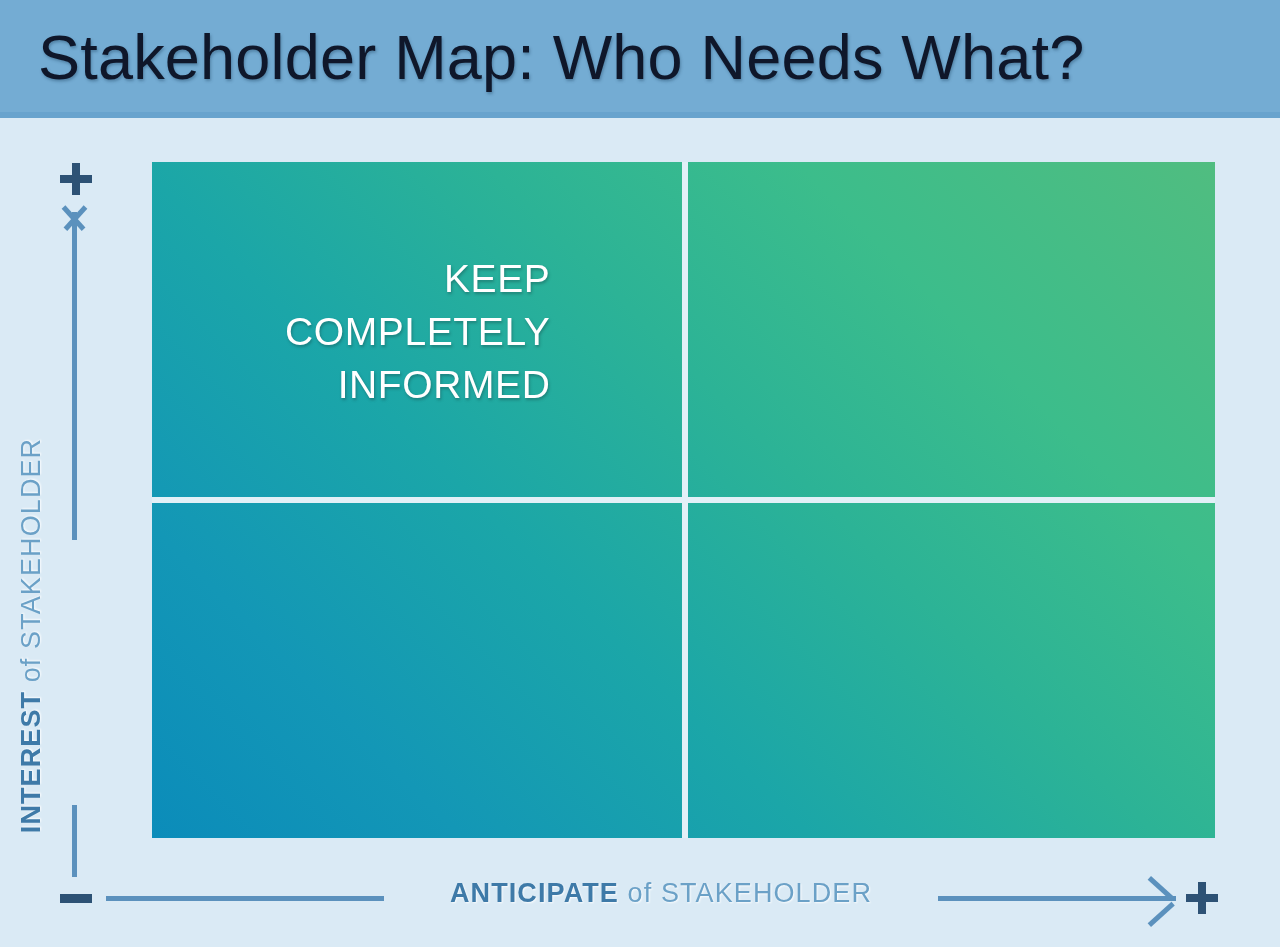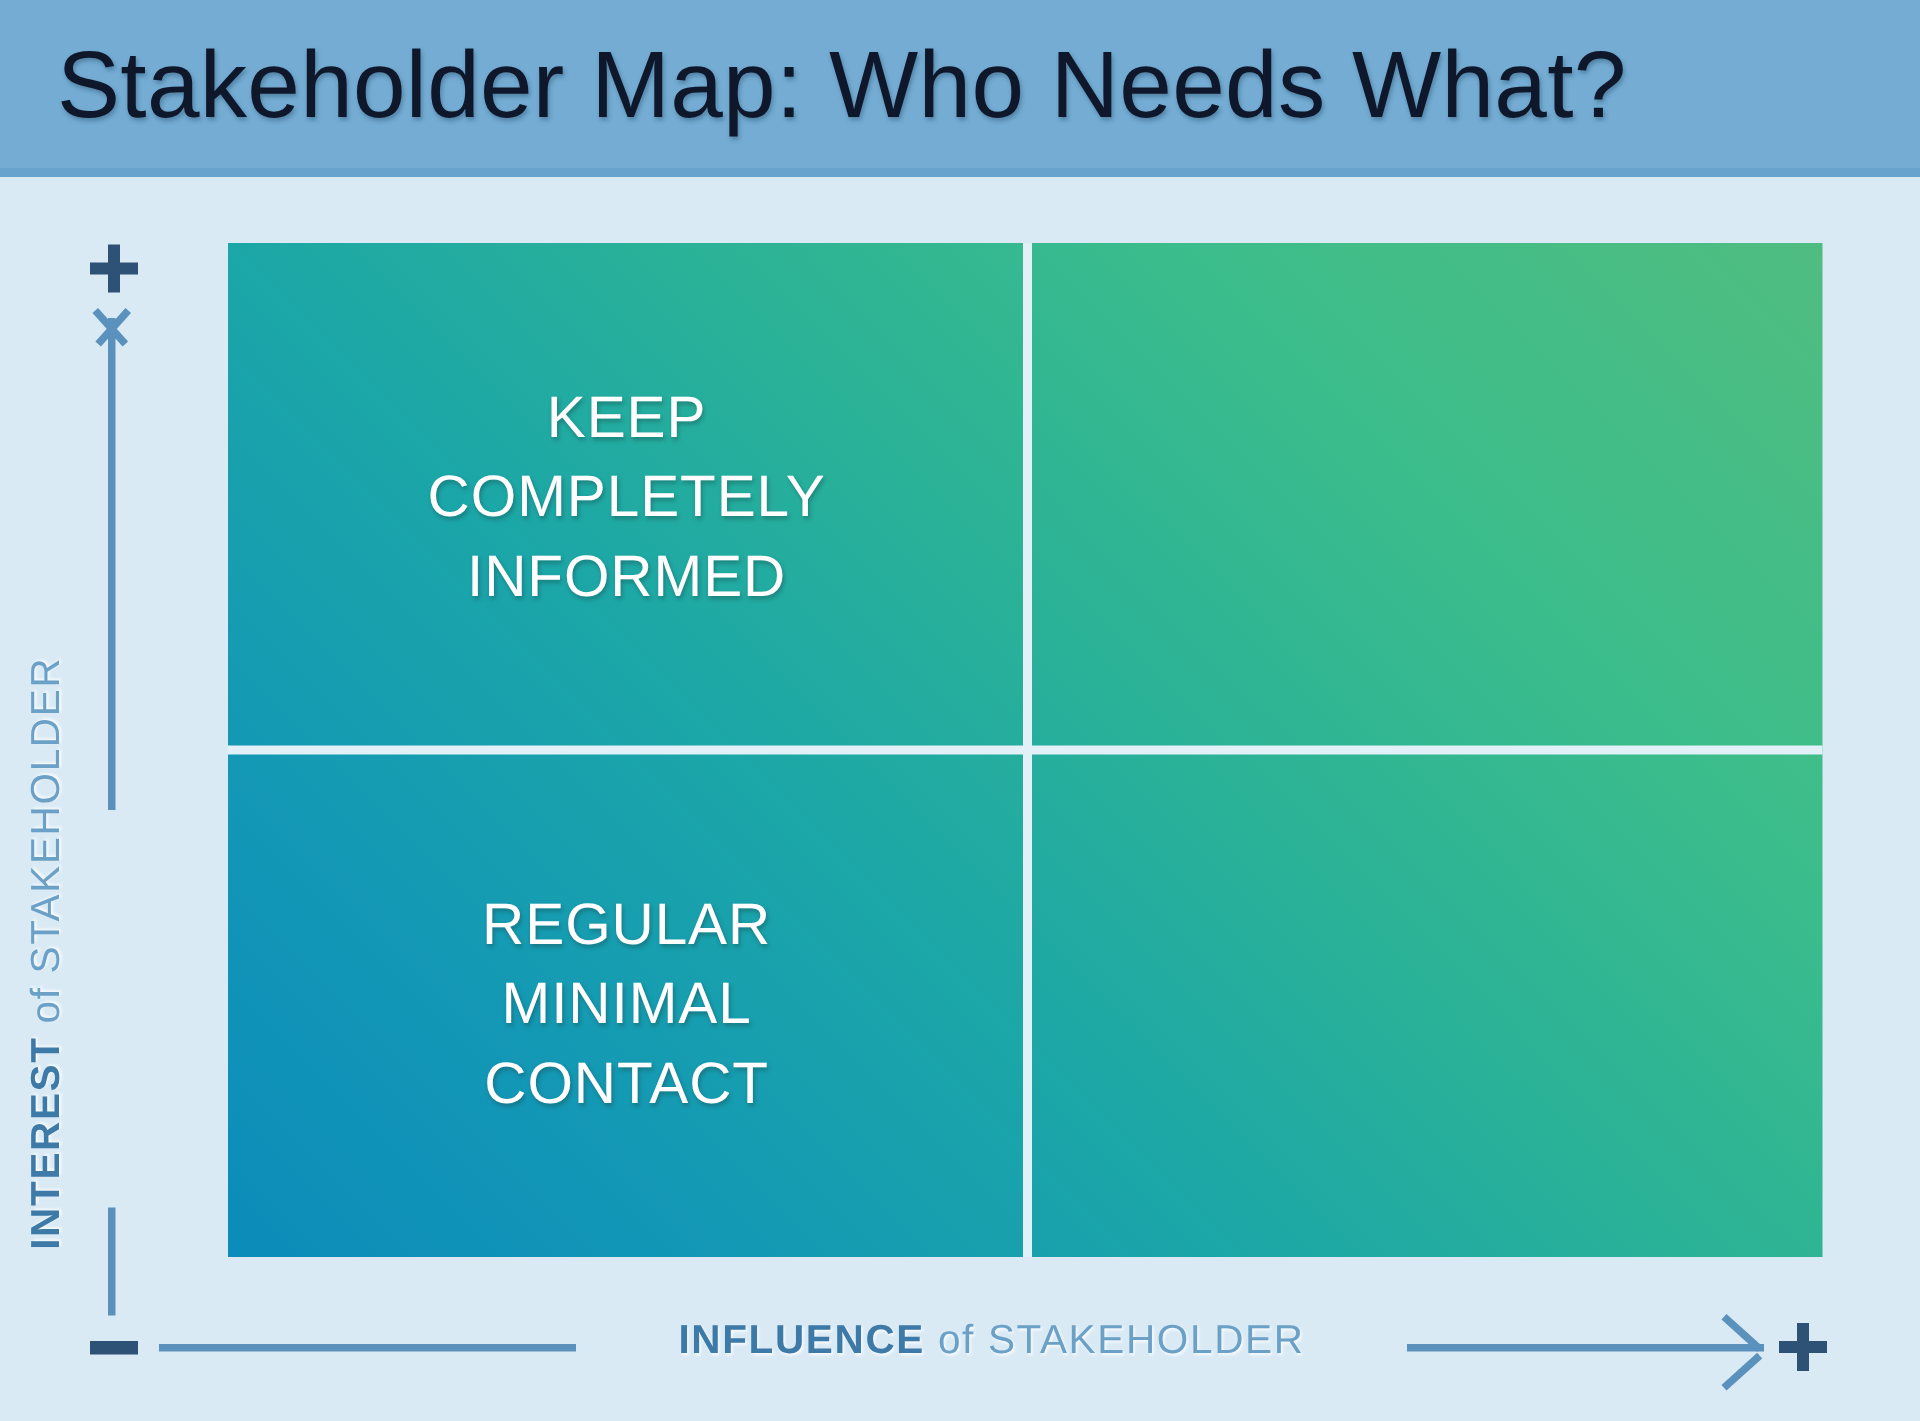--- a/index.html
+++ b/index.html
@@ -63,21 +63,21 @@
         #50bd80 100%);
   }
   .quad {
     position: absolute;
     width: 50%;
     height: 50%;
     box-sizing: border-box;
     display: flex;
     align-items: center;
     justify-content: center;
-    text-align: center;
+    text-align: right;
   }
   #quad-top-left    { left: 0;   top: 0; }
   #quad-top-right   { left: 50%; top: 0; }
   #quad-bottom-left { left: 0;   top: 50%; }
   #quad-bottom-right{ left: 50%; top: 50%; }
 
   .quad-label {
     color: #ffffff;
     font-size: 39px;
     font-weight: 400;
@@ -292,32 +292,27 @@
 
 <div id="quadrant-grid">
 
   <div class="quad" id="quad-top-left">
     <div class="quad-label">KEEP
 COMPLETELY
 INFORMED</div>
   </div>
 
 
-  <div class="quad" id="quad-bottom-left">
-    <div class="quad-label">REGULAR
-MINIMAL
-CONTACT</div>
-  </div>
 
 
   <div id="divider-vertical"></div>
   <div id="divider-horizontal"></div>
 </div>
 
 <div id="x-axis">
   <div id="x-axis-line-left"></div>
   <div id="x-axis-label">
-    <span class="lbl-strong">INFLUENCE</span><span> </span><span class="lbl-light">of STAKEHOLDER</span>
+    <span class="lbl-strong">ANTICIPATE</span><span> </span><span class="lbl-light">of STAKEHOLDER</span>
   </div>
   <div id="x-axis-line-right"></div>
   <div id="x-axis-arrowhead"></div>
   <div id="x-axis-plus"></div>
 </div>
 
 </body></html>

